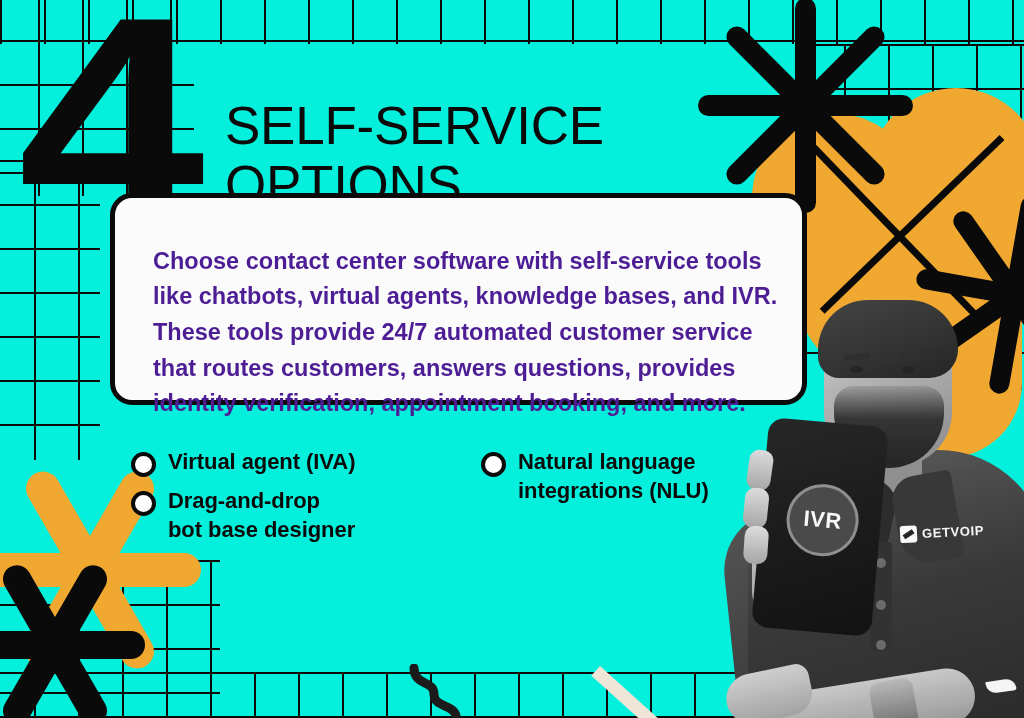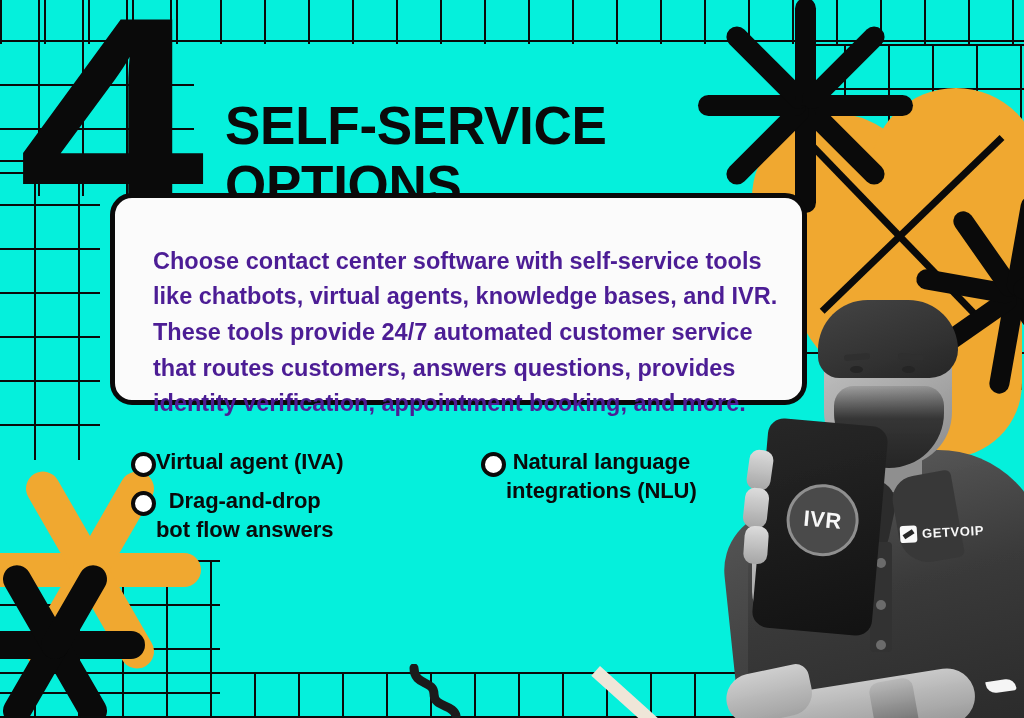--- a/index.html
+++ b/index.html
@@ -111,21 +111,21 @@
     transform-origin: left top;
   }
 
   
   .heading {
     position: absolute;
     left: 225px; top: 60px;
     width: 520px;
     color: #0a0a0a;
     font-size: 53px;
-    font-weight: 700;
+    font-weight: 400;
     line-height: 1.12;
     letter-spacing: -0.005em;
     text-transform: uppercase;
     white-space: pre-line;
   }
 
   
   .card {
     position: absolute;
     left: 110px; top: 193px;
@@ -156,21 +156,21 @@
   .bullet-col {
     width: 280px;
     display: flex;
     flex-direction: column;
     gap: 10px;
   }
   .bullet-col.col-right { width: 290px; gap: 9px; }
   .bullet-item {
     display: flex;
     align-items: flex-start;
-    text-align: center;
+    gap: 12px;
   }
   .bullet-dot {
     flex: 0 0 auto;
     width: 25px; height: 25px;
     margin-top: 4px;
     border-radius: 50%;
     background: #ffffff;
     border: 4.5px solid #0a0a0a;
     box-sizing: border-box;
   }
@@ -487,21 +487,21 @@
 
   <div class="bullets">
     <div class="bullet-col col-left">
       <div class="bullet-item">
         <span class="bullet-dot"></span>
         <span class="bullet-label">Virtual agent (IVA)</span>
       </div>
       <div class="bullet-item">
         <span class="bullet-dot"></span>
         <span class="bullet-label">Drag-and-drop
-bot flow answers</span>
+bot base designer</span>
       </div>
     </div>
     <div class="bullet-col col-right">
       <div class="bullet-item">
         <span class="bullet-dot"></span>
         <span class="bullet-label">Natural language
 integrations (NLU)</span>
       </div>
     </div>
   </div>

